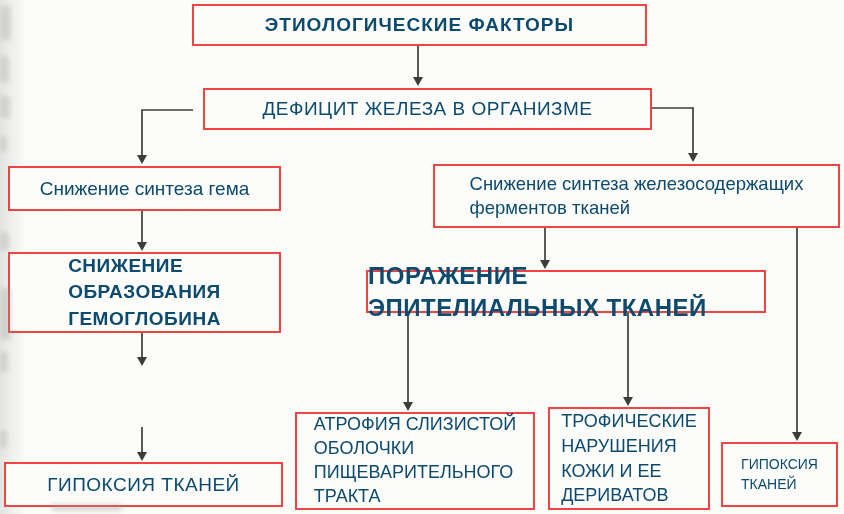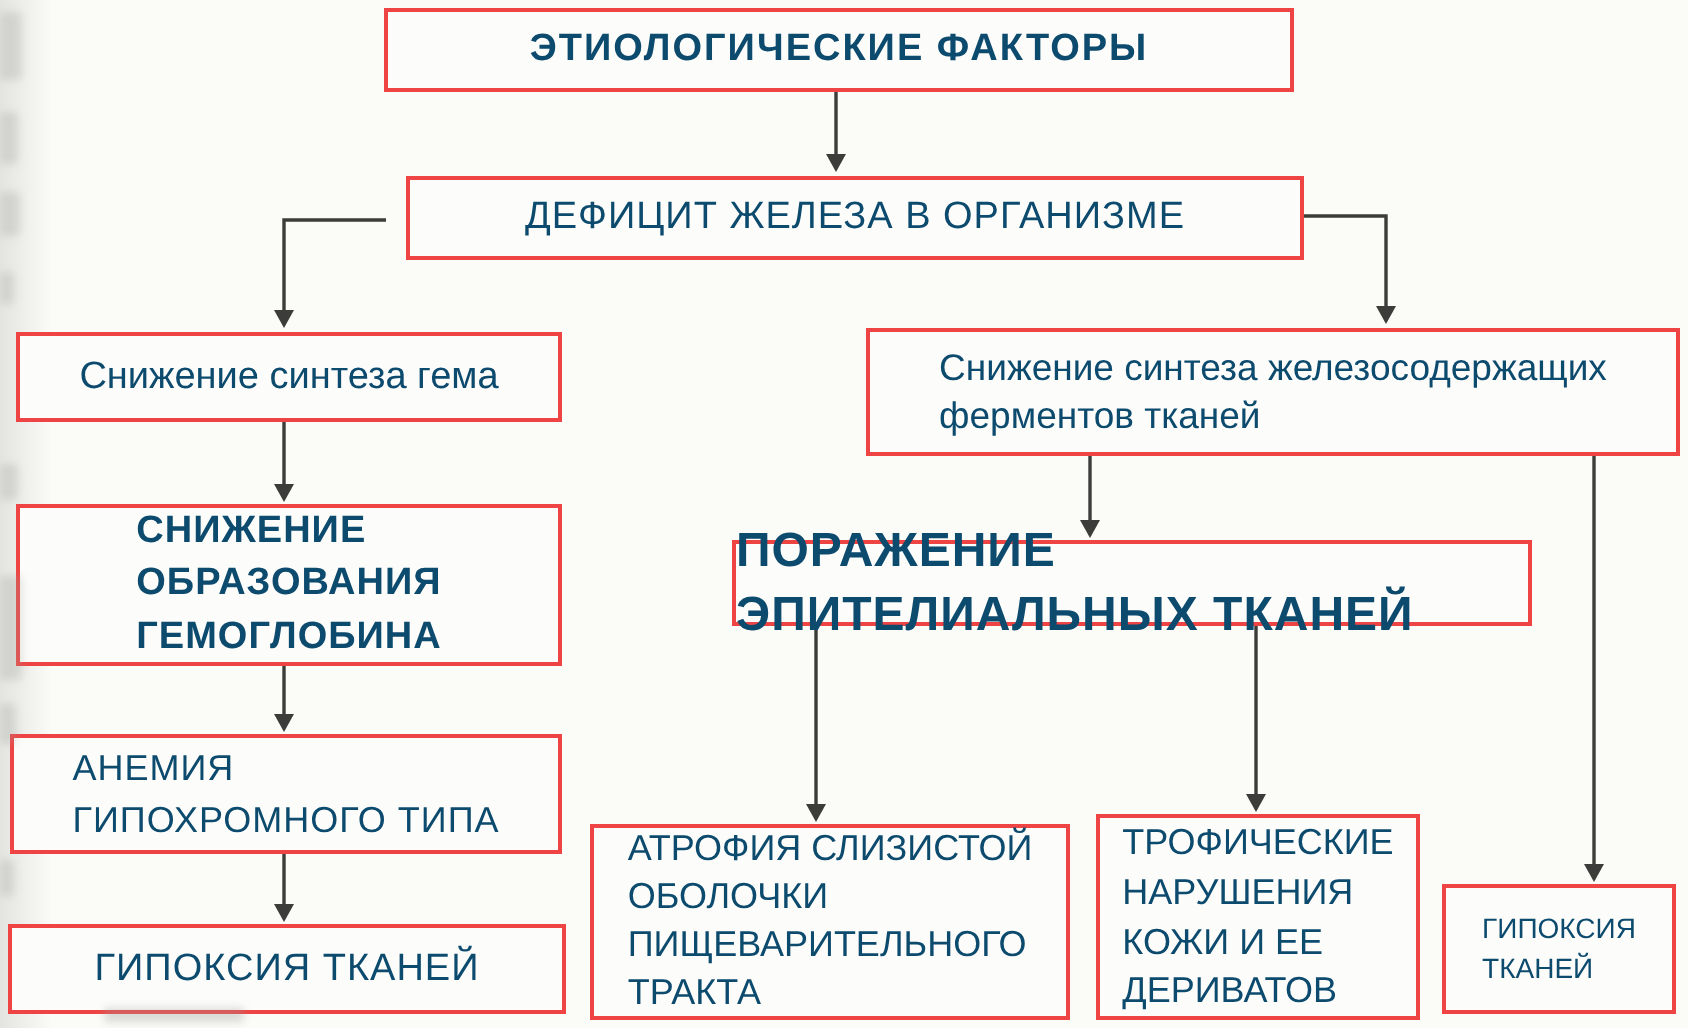--- a/index.html
+++ b/index.html
@@ -89,22 +89,20 @@
   </svg>
 
   <div class="node" id="n-etiology">ЭТИОЛОГИЧЕСКИЕ ФАКТОРЫ</div>
   <div class="node" id="n-deficit">ДЕФИЦИТ ЖЕЛЕЗА В ОРГАНИЗМЕ</div>
   <div class="node" id="n-heme">Снижение синтеза гема</div>
   <div class="node" id="n-hemoglobin">СНИЖЕНИЕ
 ОБРАЗОВАНИЯ
 ГЕМОГЛОБИНА</div>
   <div class="node" id="n-enzymes">Снижение синтеза железосодержащих
 ферментов тканей</div>
-  <div class="node" id="n-anemia">АНЕМИЯ
-ГИПОХРОМНОГО ТИПА</div>
   <div class="node" id="n-hypoxia-l">ГИПОКСИЯ ТКАНЕЙ</div>
   <div class="node" id="n-epithelial">ПОРАЖЕНИЕ ЭПИТЕЛИАЛЬНЫХ ТКАНЕЙ</div>
   <div class="node" id="n-atrophy">АТРОФИЯ СЛИЗИСТОЙ
 ОБОЛОЧКИ
 ПИЩЕВАРИТЕЛЬНОГО
 ТРАКТА</div>
   <div class="node" id="n-trophic">ТРОФИЧЕСКИЕ
 НАРУШЕНИЯ
 КОЖИ И ЕЕ
 ДЕРИВАТОВ</div>

